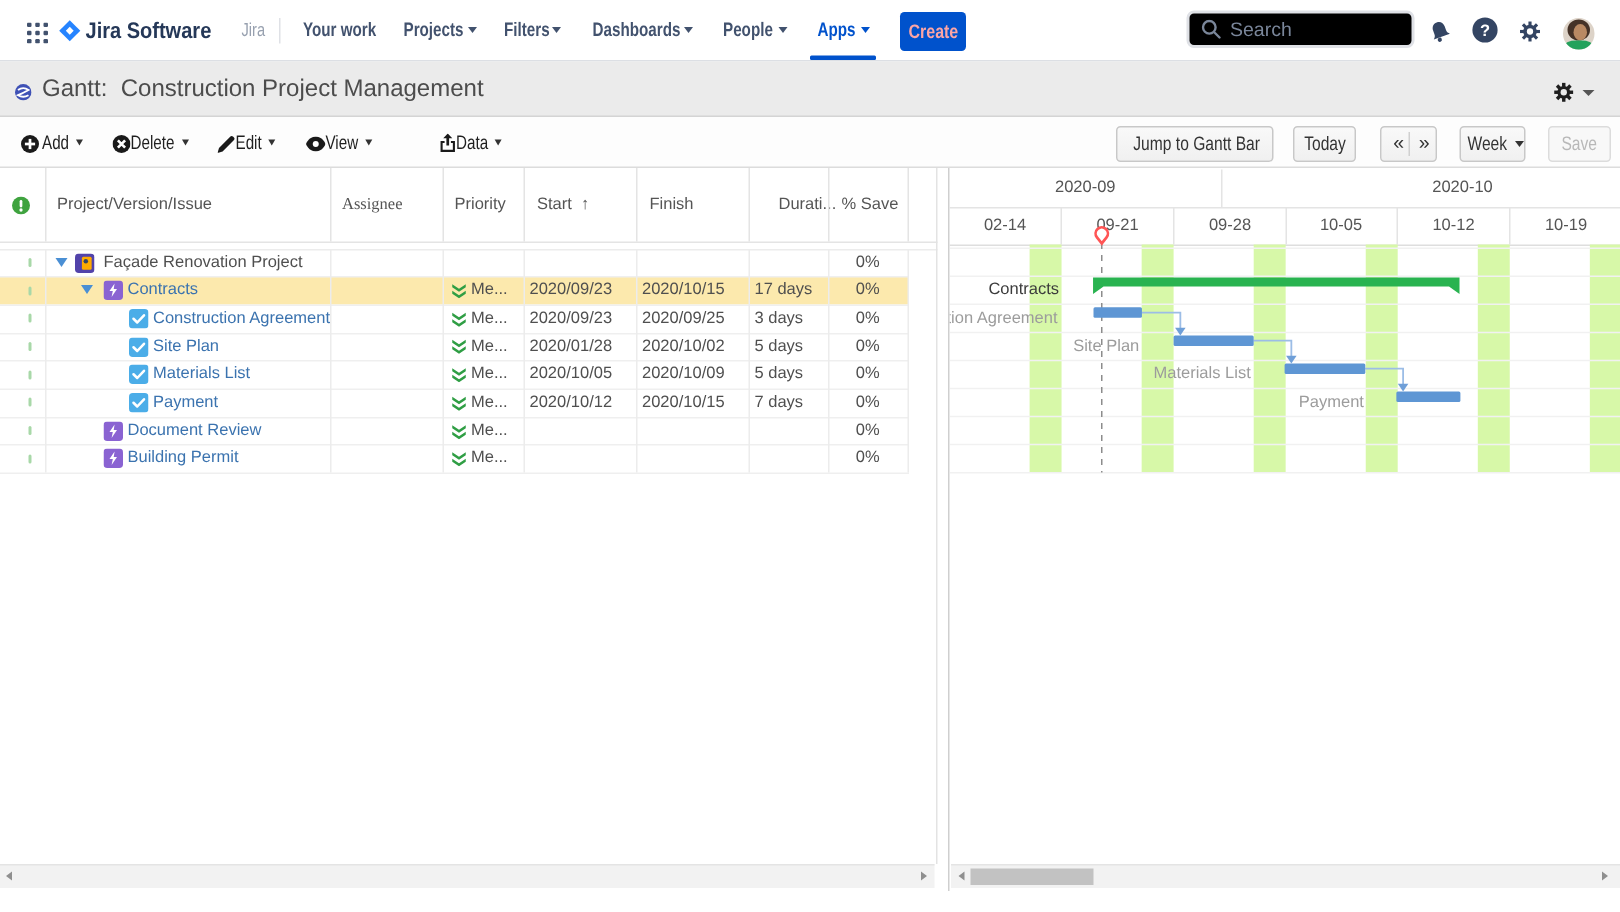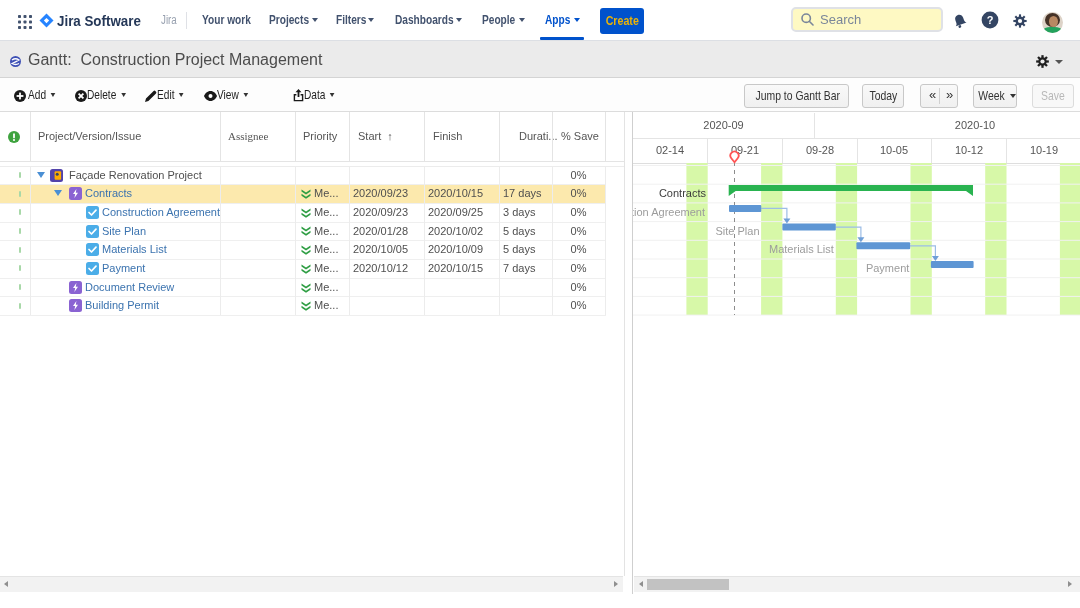--- a/index.html
+++ b/index.html
@@ -20,24 +20,24 @@
   border-right:3.5px solid transparent; border-top:4px solid #42526e; margin-left:5px;
   vertical-align:2px; }
 #logo-text { position:absolute; left:57px; top:0; height:40px; line-height:41px;
   font-size:15px; font-weight:700; color:#253858; transform:scaleX(0.89); transform-origin:0 50%; }
 #jira-gray { position:absolute; left:161px; top:0; height:40px; line-height:41px;
   font-size:12.5px; color:#97a0af; font-weight:400; transform:scaleX(0.78); transform-origin:0 50%; }
 #nav-divider { position:absolute; left:186px; top:12px; height:17px; width:1px; background:#dfe1e6; }
 #apps-underline { position:absolute; left:540px; top:37px; width:44px; height:3px;
   background:#0052cc; border-radius:1px; }
 #create-btn { position:absolute; left:600px; top:8px; width:44px; height:26px;
-  background:#0052cc; border-radius:3px; color:#eab308; font-size:13px; font-weight:700;
+  background:#0052cc; border-radius:3px; color:#fca5a5; font-size:13px; font-weight:700;
   text-align:center; line-height:26px; }
 #search { position:absolute; left:791px; top:7px; width:152px; height:25px;
-  border:2px solid #dfe1e6; border-radius:5px; background:#fef9c3; }
+  border:2px solid #dfe1e6; border-radius:5px; background:#000000; }
 #search .ph { position:absolute; left:27px; top:3px; font-size:13px; color:#7a869a; }
 .navicon { position:absolute; top:10px; }
 #avatar { position:absolute; left:1042px; top:12px; width:21px; height:21px; border-radius:50%;
   background:#ddd3c8; overflow:hidden; }
 #avatar .hair { position:absolute; left:3px; top:1px; width:15px; height:14px;
   border-radius:50%; background:#453227; }
 #avatar .face { position:absolute; left:7px; top:4px; width:9px; height:11px;
   border-radius:50%; background:#b98963; }
 #avatar .shirt { position:absolute; left:1px; top:15px; width:19px; height:8px;
   border-radius:40% 40% 0 0; background:#23a25c; }

